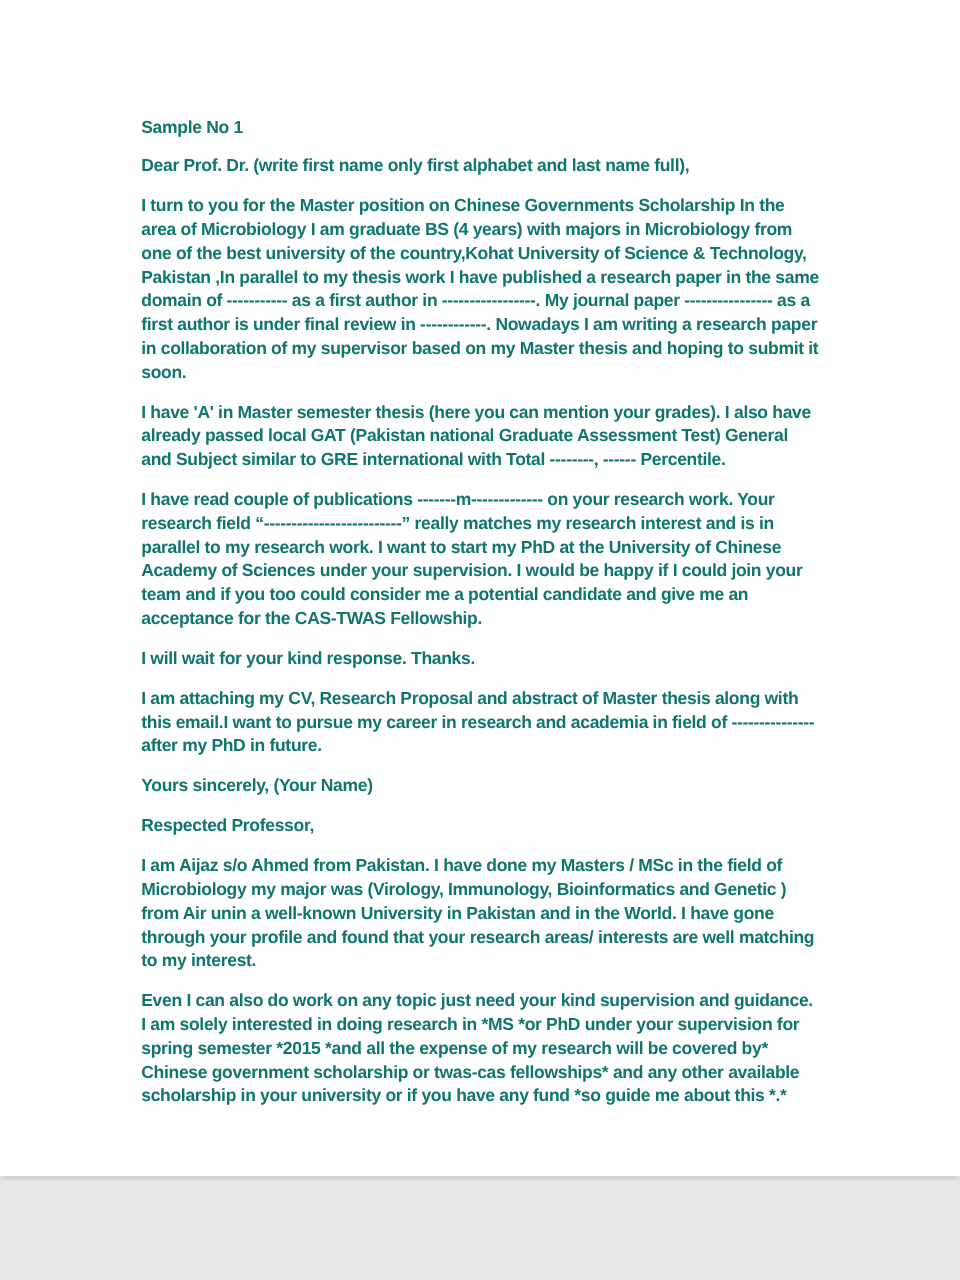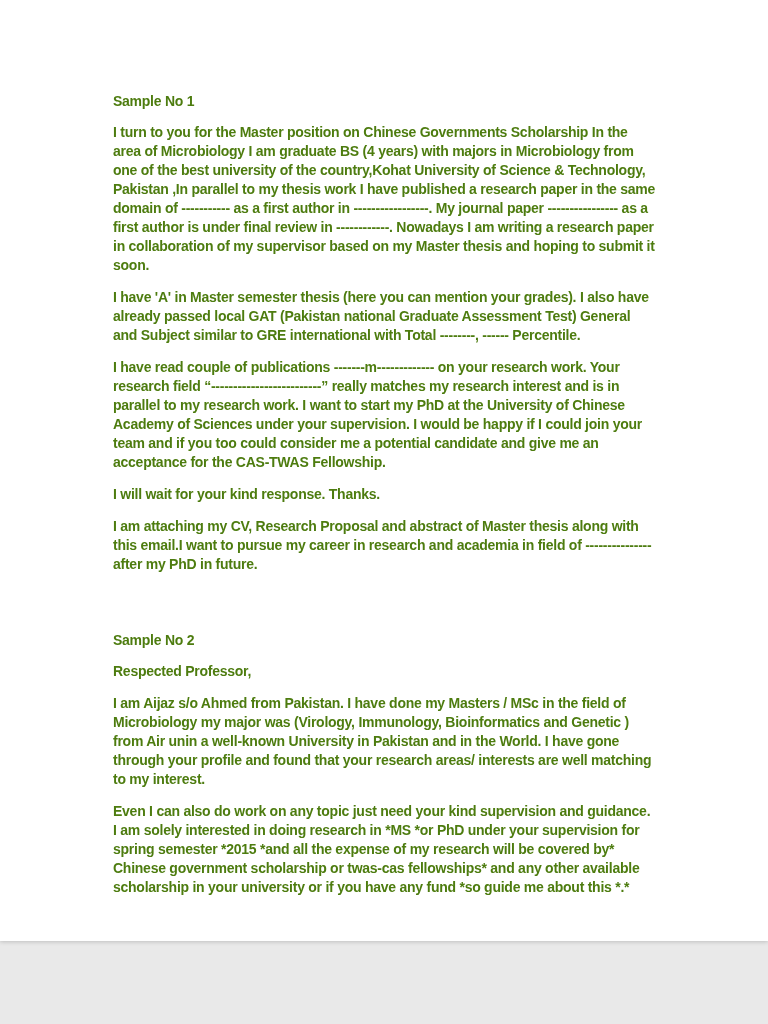--- a/index.html
+++ b/index.html
@@ -21,48 +21,49 @@
     padding: 92px 112px 0 113px;
     color: #161616;
     box-shadow: 0 1px 4px rgba(0,0,0,0.18);
     overflow: hidden;
   }
   .page h2, .page p {
     font-size: 14px;
     line-height: 19px;
     font-weight: 700;
     letter-spacing: -0.25px;
-    color: #4d7c0f;
+    color: #0f766e;
   }
   .page h2 { margin-bottom: 12px; }
   .page p { margin-bottom: 13px; }
   .signature { margin-bottom: 0; }
   .section-2-heading { margin-top: 57px; }
 </style>
 </head>
 <body>
 
 <div class="viewer">
   <div class="page">
 
     <h2>Sample No 1</h2>
 
+    <p>Dear Prof. Dr. (write first name only first alphabet and last name full),</p>
 
     <p>I turn to you for the Master position on Chinese Governments Scholarship In the area of Microbiology I am graduate BS (4 years) with majors in Microbiology from one of the best university of the country,Kohat University of Science &amp; Technology, Pakistan ,In parallel to my thesis work I have published a research paper in the same domain of ----------- as a first author in -----------------. My journal paper ---------------- as a first author is under final review in ------------. Nowadays I am writing a research paper in collaboration of my supervisor based on my Master thesis and hoping to submit it soon.</p>
 
     <p>I have 'A' in Master semester thesis (here you can mention your grades). I also have already passed local GAT (Pakistan national Graduate Assessment Test) General and Subject similar to GRE international with Total --------, ------ Percentile.</p>
 
     <p>I have read couple of publications -------m------------- on your research work. Your research field “-------------------------” really matches my research interest and is in parallel to my research work. I want to start my PhD at the University of Chinese Academy of Sciences under your supervision. I would be happy if I could join your team and if you too could consider me a potential candidate and give me an acceptance for the CAS-TWAS Fellowship.</p>
 
     <p>I will wait for your kind response. Thanks.</p>
 
     <p>I am attaching my CV, Research Proposal and abstract of Master thesis along with this email.I want to pursue my career in research and academia in field of --------------- after my PhD in future.</p>
 
+    <p class="signature">Yours sincerely, (Your Name)</p>
 
-    <h2 class="section-2-heading">Sample No 2</h2>
 
     <p>Respected Professor,</p>
 
     <p>I am Aijaz s/o Ahmed from Pakistan. I have done my Masters / MSc in the field of Microbiology my major was (Virology, Immunology, Bioinformatics and Genetic ) from Air unin a well-known University in Pakistan and in the World. I have gone through your profile and found that your research areas/ interests are well matching to my interest.</p>
 
     <p>Even I can also do work on any topic just need your kind supervision and guidance. I am solely interested in doing research in *MS *or PhD under your supervision for spring semester *2015 *and all the expense of my research will be covered by* Chinese government scholarship or twas-cas fellowships* and any other available scholarship in your university or if you have any fund *so guide me about this *.*</p>
 
   </div>
 </div>
 

